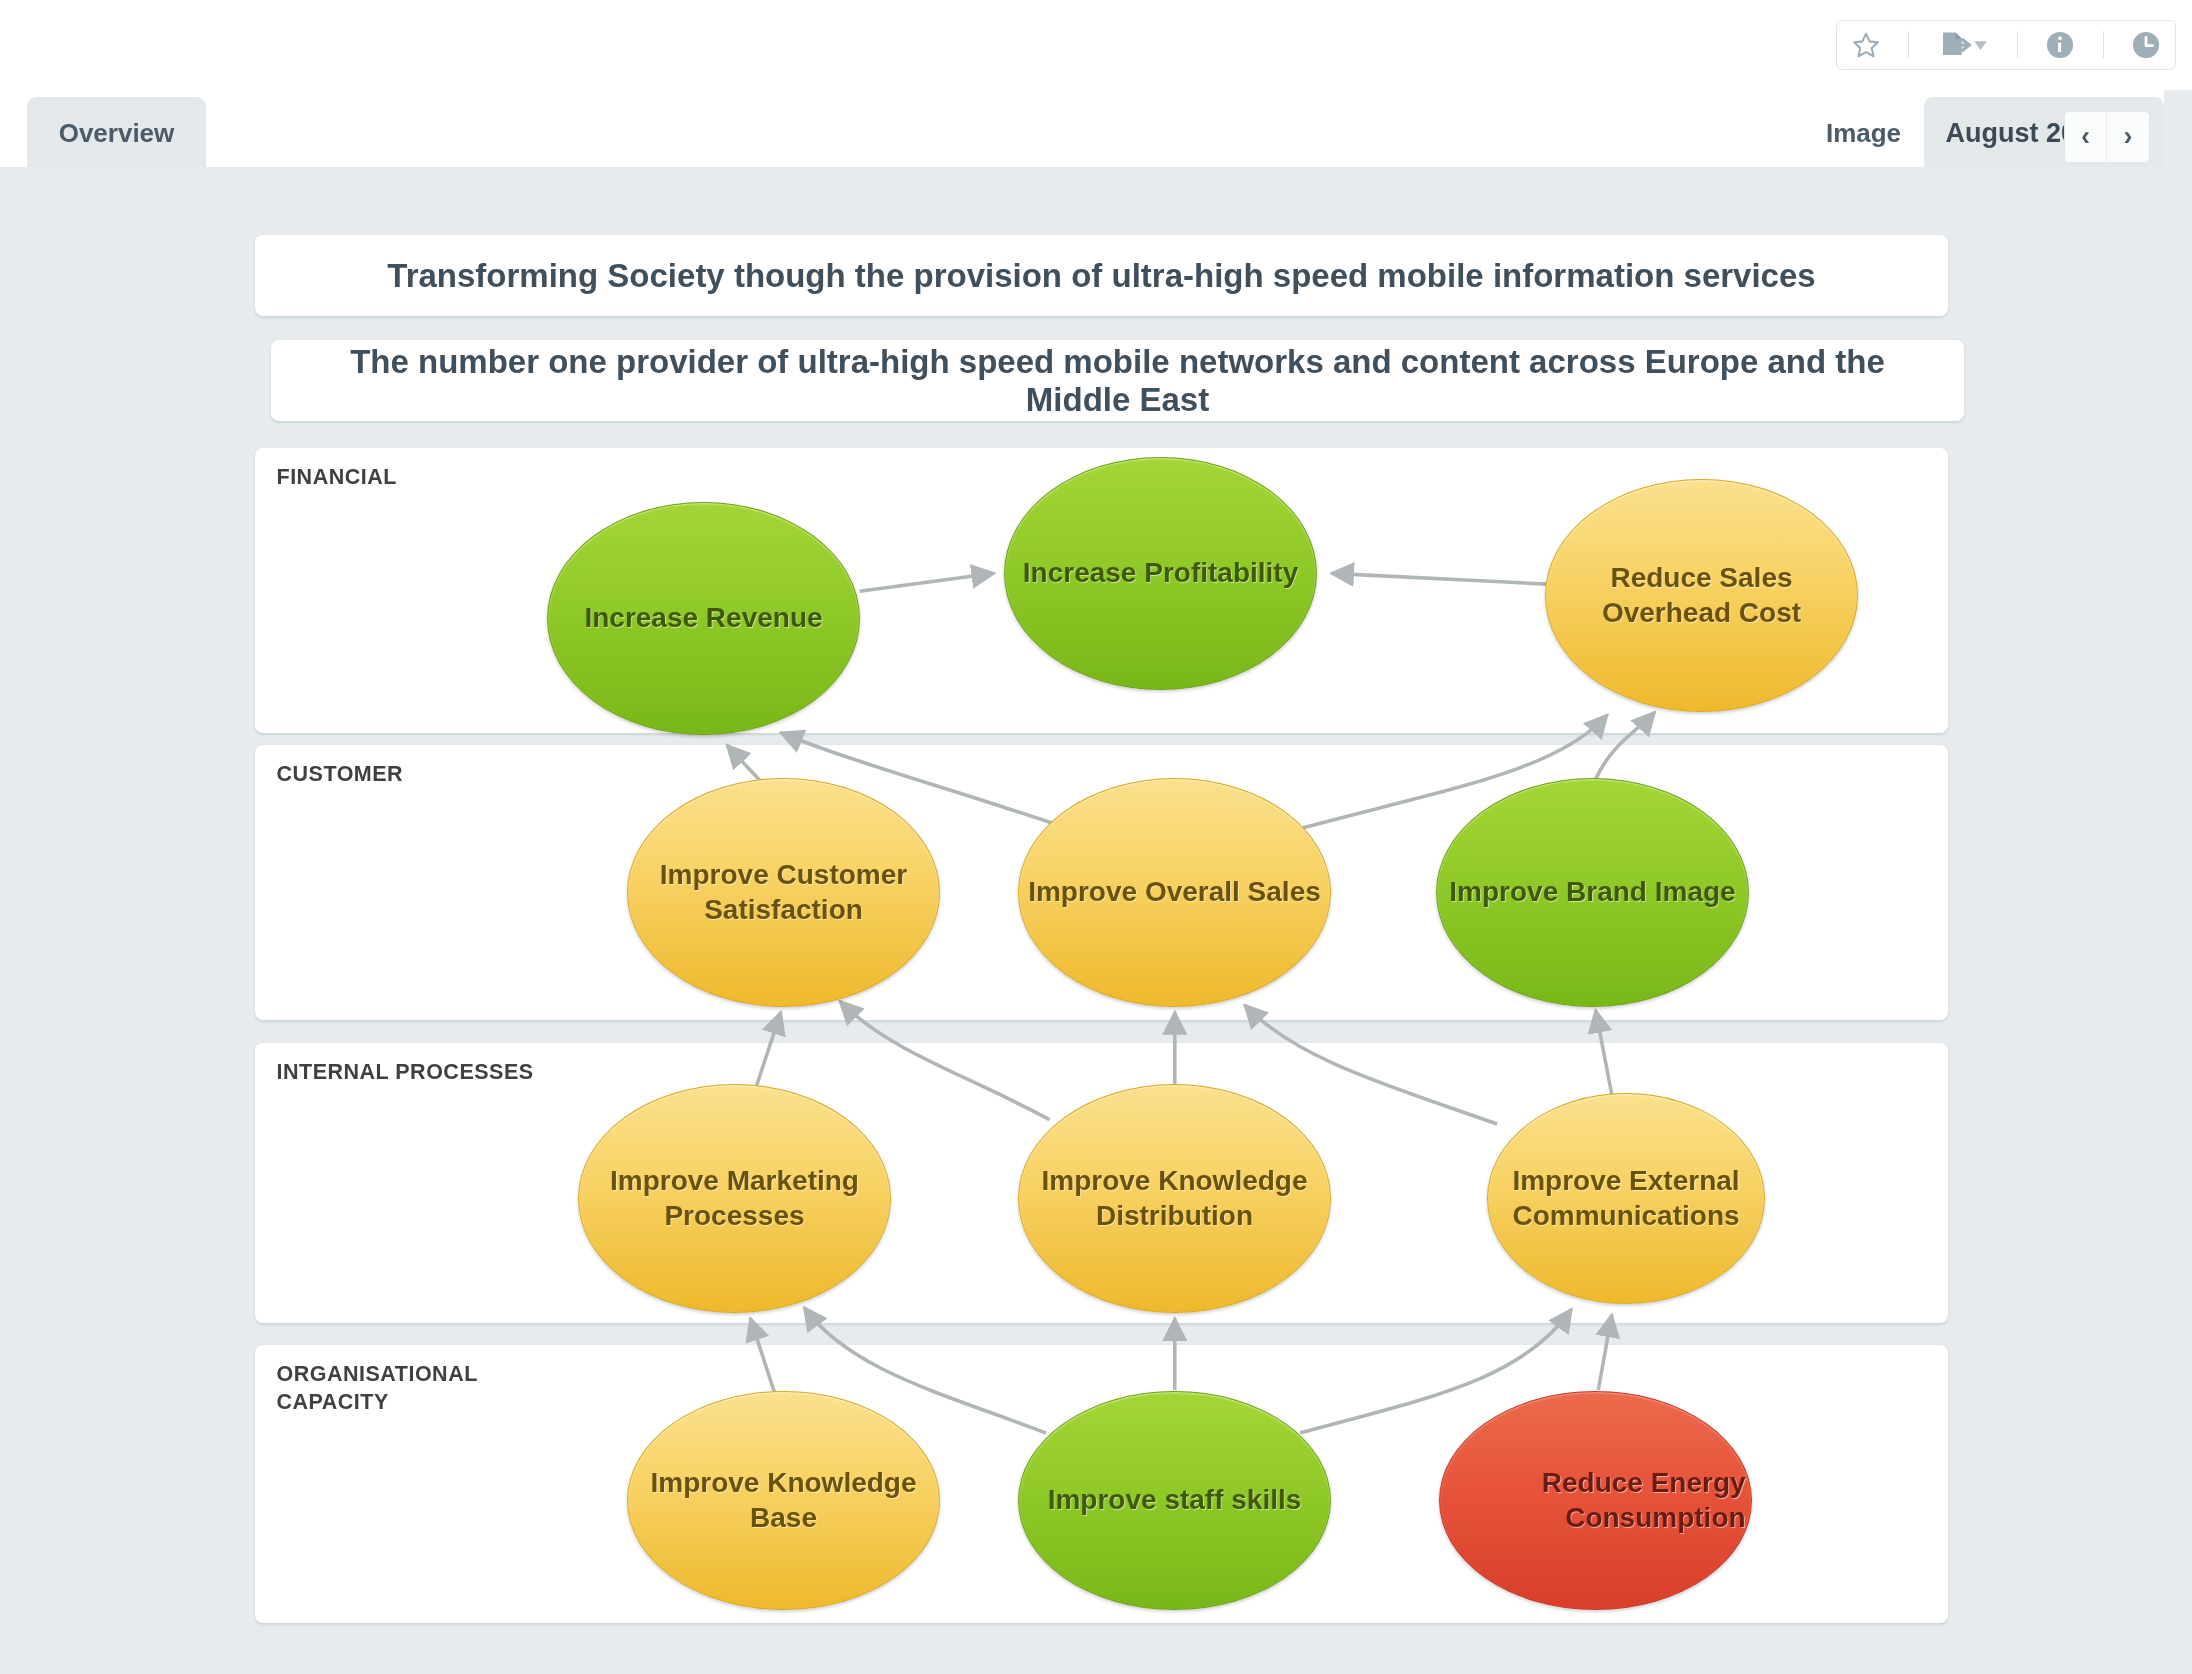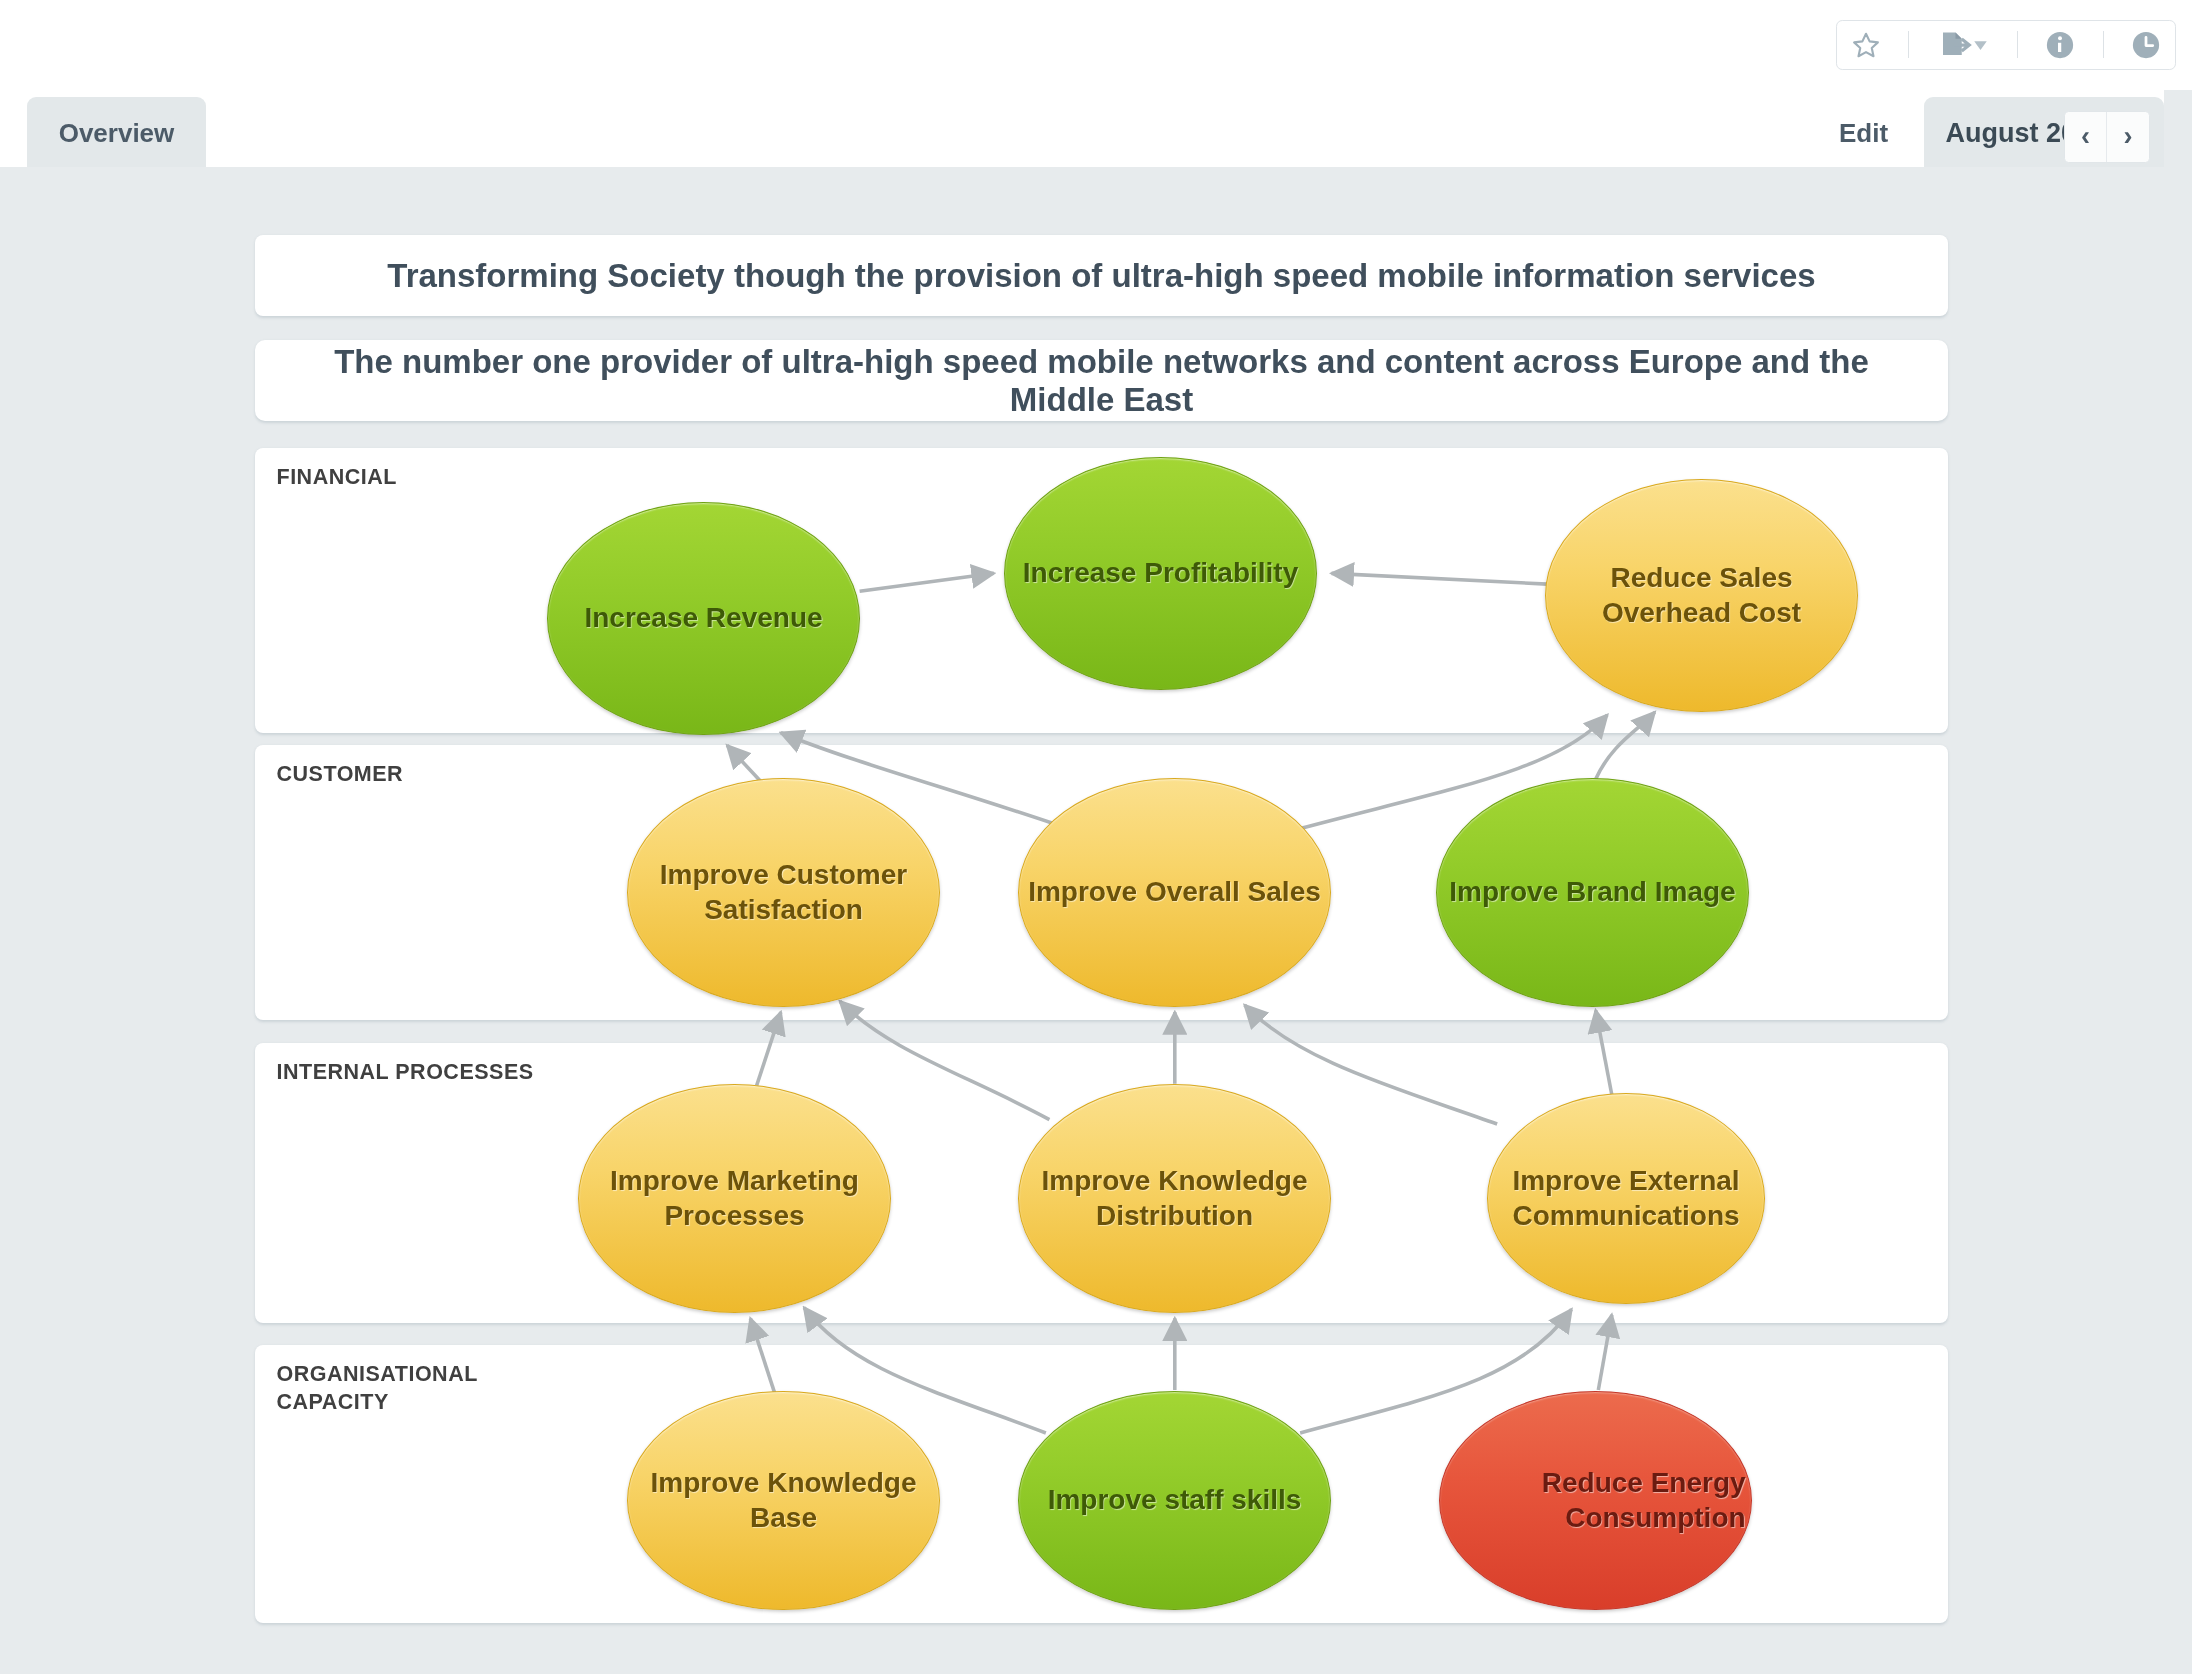--- a/index.html
+++ b/index.html
@@ -167,38 +167,38 @@
       <svg width="30" height="30" viewBox="0 0 24 24">
         <circle cx="12" cy="12" r="10.5" fill="#9fafb9"></circle>
         <path d="M12 5.8 v6.6 h5.4" stroke="#ffffff" stroke-width="2.2" fill="none" stroke-linecap="round" stroke-linejoin="round"></path>
       </svg>
     </div>
   </div>
 </div>
 
 <div class="tabstrip">
   <div class="tab">Overview</div>
-  <div class="edit-btn">Edit</div>
+  <div class="edit-btn">Image</div>
   <div class="period-box">
     <div class="period-label">August 2018</div>
     <div class="period-caret">
       <svg width="23" height="16" viewBox="0 0 26 18">
           <polygon points="2,4 24,4 13,15" fill="#9aa7b0"></polygon>
         </svg>
     </div>
     <div class="navgrp">
       <div>‹</div>
       <div>›</div>
     </div>
   </div>
 </div>
 
 <div class="card statement" style="left:255px;top:235px;width:1693px;height:81px;">Transforming Society though the provision of ultra-high speed mobile information services</div>
 
-<div class="card statement" style="left:255px;top:340px;width:1693px;height:81px;border-radius:10px;">The number one provider of ultra-high speed mobile networks and content across Europe and the Middle East</div>
+<div class="card statement" style="left:271px;top:340px;width:1693px;height:81px;">The number one provider of ultra-high speed mobile networks and content across Europe and the Middle East</div>
 
 <div class="card" style="left:255px;top:448px;width:1693px;height:285px;">
   <div class="persp-label">FINANCIAL</div>
 </div>
 <div class="card" style="left:255px;top:745px;width:1693px;height:275px;">
   <div class="persp-label">CUSTOMER</div>
 </div>
 <div class="card" style="left:255px;top:1043px;width:1693px;height:280px;">
   <div class="persp-label">INTERNAL PROCESSES</div>
 </div>

